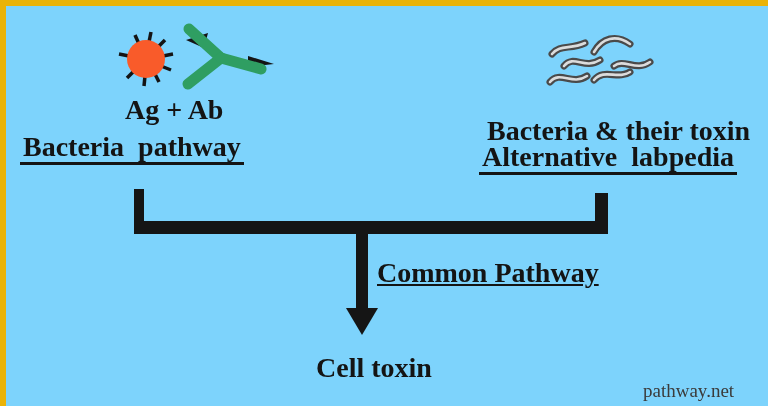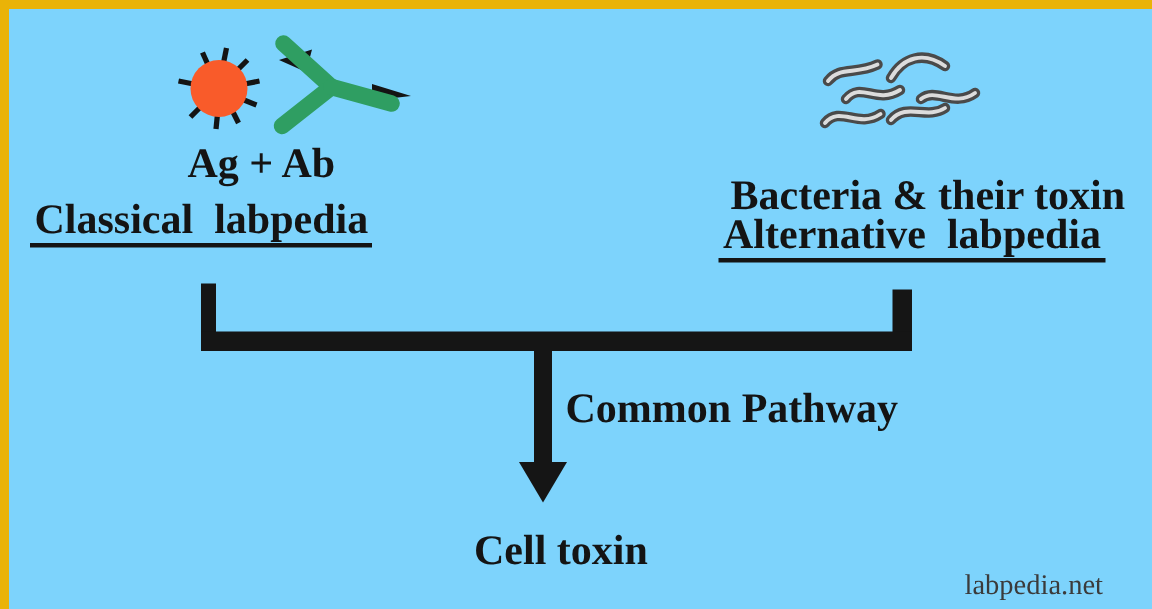--- a/index.html
+++ b/index.html
@@ -87,31 +87,31 @@
       <path d="M10,24 C18,14 28,20 43,13"></path>
       <path d="M52,22 C60,8 74,4 88,14"></path>
       <path d="M22,36 C32,24 42,40 58,30"></path>
       <path d="M72,36 C82,28 94,42 108,32"></path>
       <path d="M8,52 C18,40 30,56 45,46"></path>
       <path d="M52,50 C62,38 76,50 88,42"></path>
     </g>
   </svg>
 
   <div class="lbl" style="left:119px;top:90px;">Ag + Ab</div>
-  <div class="lbl ul" style="left:14px;top:127px;">Classical  labpedia</div>
+  <div class="lbl ul" style="left:14px;top:127px;">Bacteria  pathway</div>
 
   <div class="lbl" style="left:481px;top:111px;">Bacteria &amp; their toxin</div>
   <div class="lbl ul" style="left:473px;top:137px;">Alternative  labpedia</div>
 
   <div class="bar" style="left:128px;top:183px;width:10px;height:44px;"></div>
   <div class="bar" style="left:589px;top:187px;width:13px;height:40px;"></div>
   <div class="bar" style="left:128px;top:215px;width:474px;height:13px;"></div>
 
   <div class="bar" style="left:350px;top:222px;width:12px;height:84px;"></div>
   <div class="arrowhead" style="left:340px;top:302px;"></div>
 
-  <div class="lbl" style="left:371px;top:253px;">Common Pathway</div>
+  <div class="lbl" style="left:371px;top:253px;text-decoration:underline;">Common Pathway</div>
 
   <div class="lbl" style="left:310px;top:348px;">Cell toxin</div>
 
-  <div class="watermark" style="left:637px;top:375px;">labpedia.net</div>
+  <div class="watermark" style="left:637px;top:375px;">pathway.net</div>
 
 </div>
 
 </body></html>

